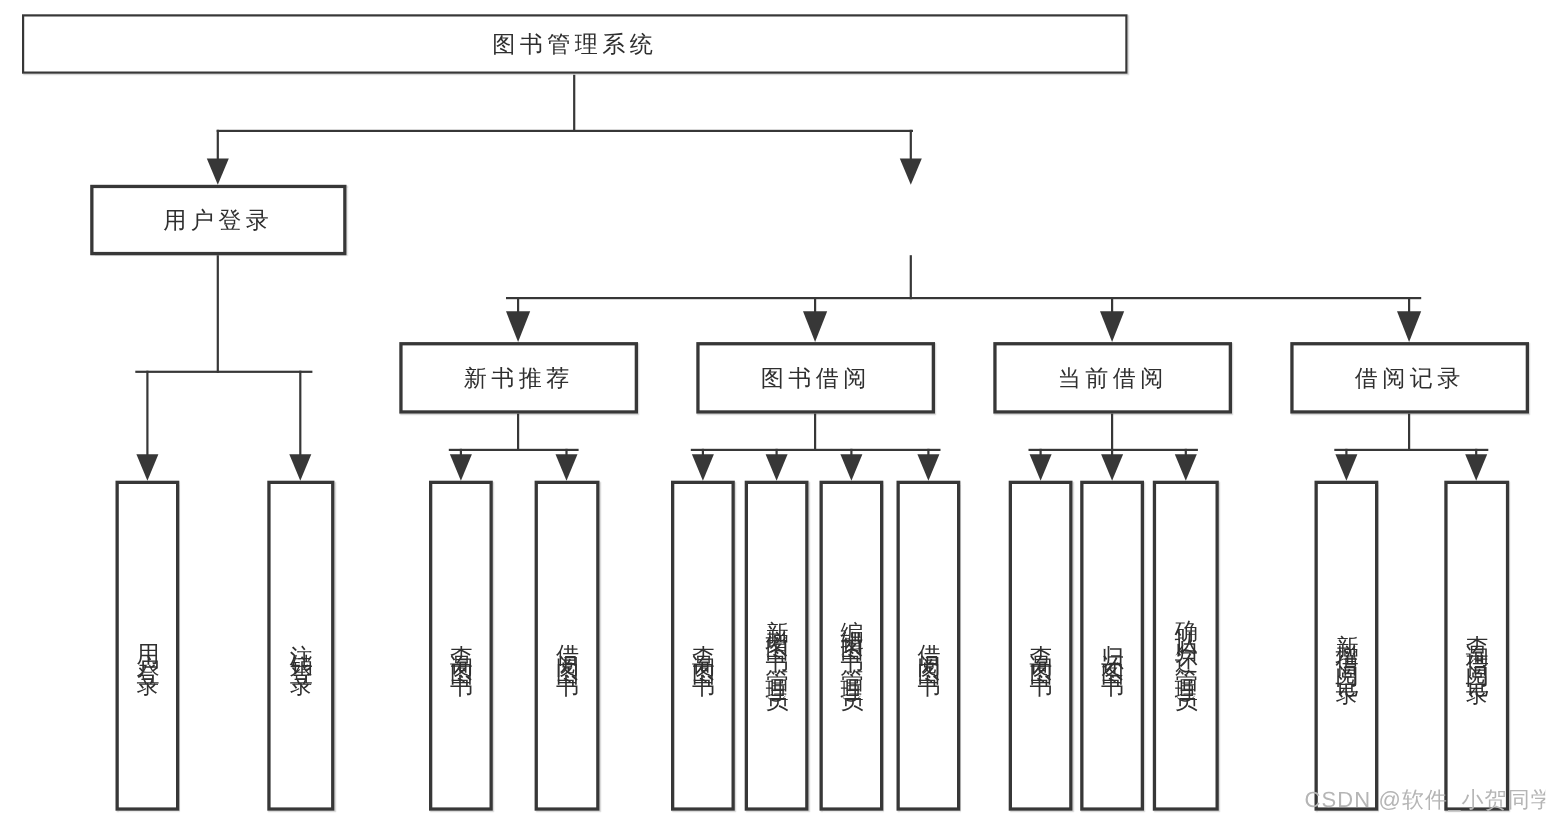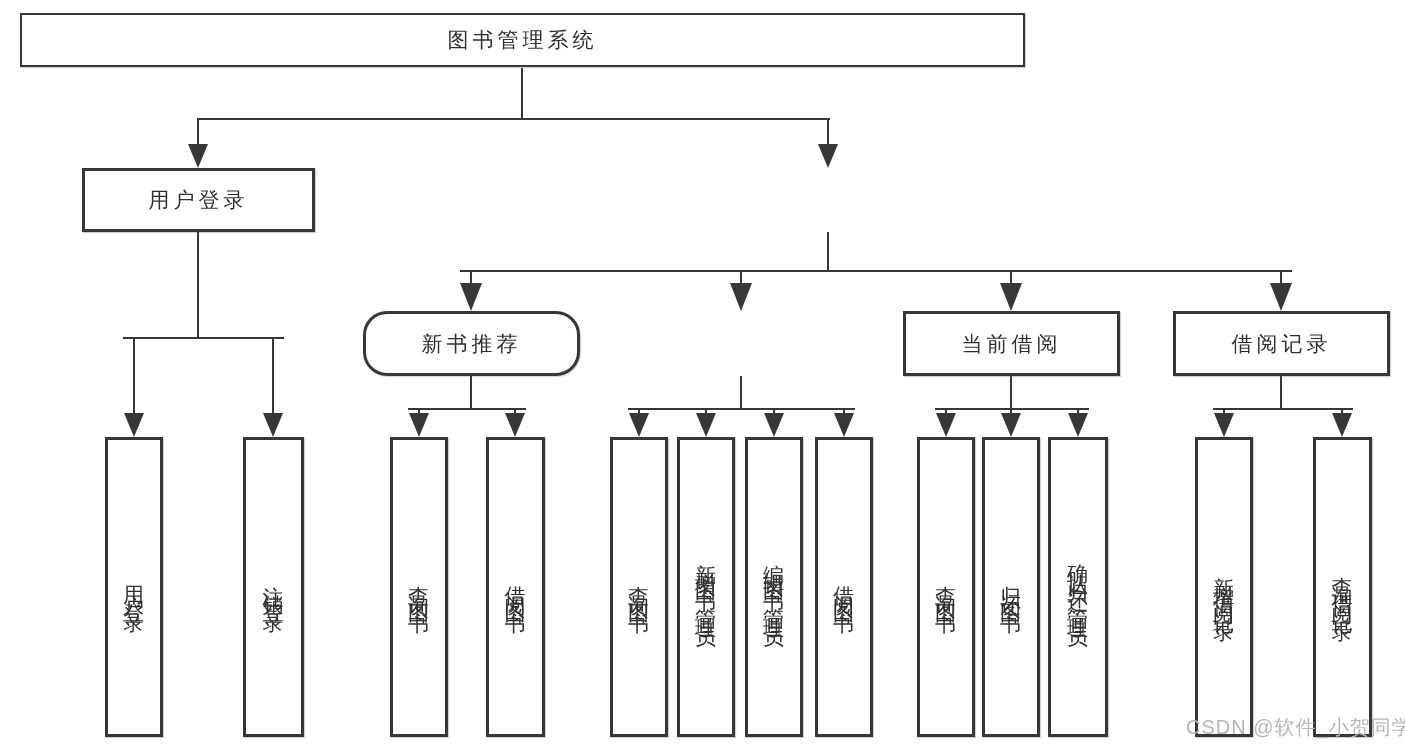--- a/index.html
+++ b/index.html
@@ -63,21 +63,22 @@
 </style>
 </head>
 <body>
 
 <div class="canvas">
 
   <div class="hbox root" style="left:20px;top:13px;width:1005px;height:54px;">图书管理系统</div>
 
   <div class="hbox" style="left:82px;top:168px;width:233px;height:64px;">用户登录</div>
 
-  <div class="hbox" style="left:363px;top:311px;width:217px;height:65px;border-radius:24px;">新书推荐</div>
+  <div class="hbox" style="left:363px;top:311px;width:217px;height:65px;">新书推荐</div>
+  <div class="hbox" style="left:633px;top:311px;width:217px;height:65px;">图书借阅</div>
   <div class="hbox" style="left:1173px;top:311px;width:217px;height:65px;">借阅记录</div>
   <div class="hbox" style="left:903px;top:311px;width:217px;height:65px;">当前借阅</div>
 
   <div class="vbox" style="left:105px;top:437px;width:58px;height:300px;">用户登录</div>
   <div class="vbox" style="left:243px;top:437px;width:61px;height:300px;">注销登录</div>
 
   <div class="vbox" style="left:390px;top:437px;width:58px;height:300px;">查询图书</div>
   <div class="vbox" style="left:486px;top:437px;width:59px;height:300px;">借阅图书</div>
 
   <div class="vbox" style="left:610px;top:437px;width:58px;height:300px;">查询图书</div>

